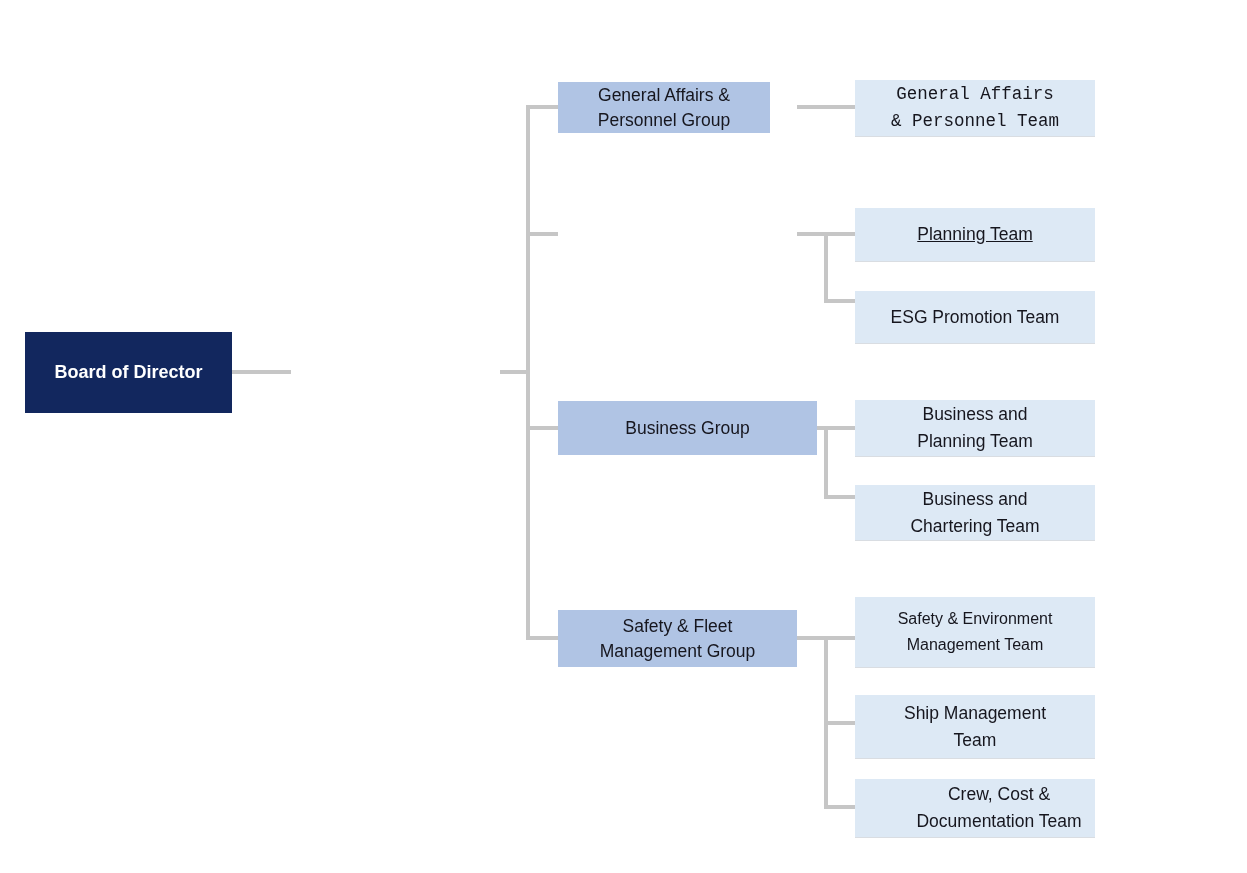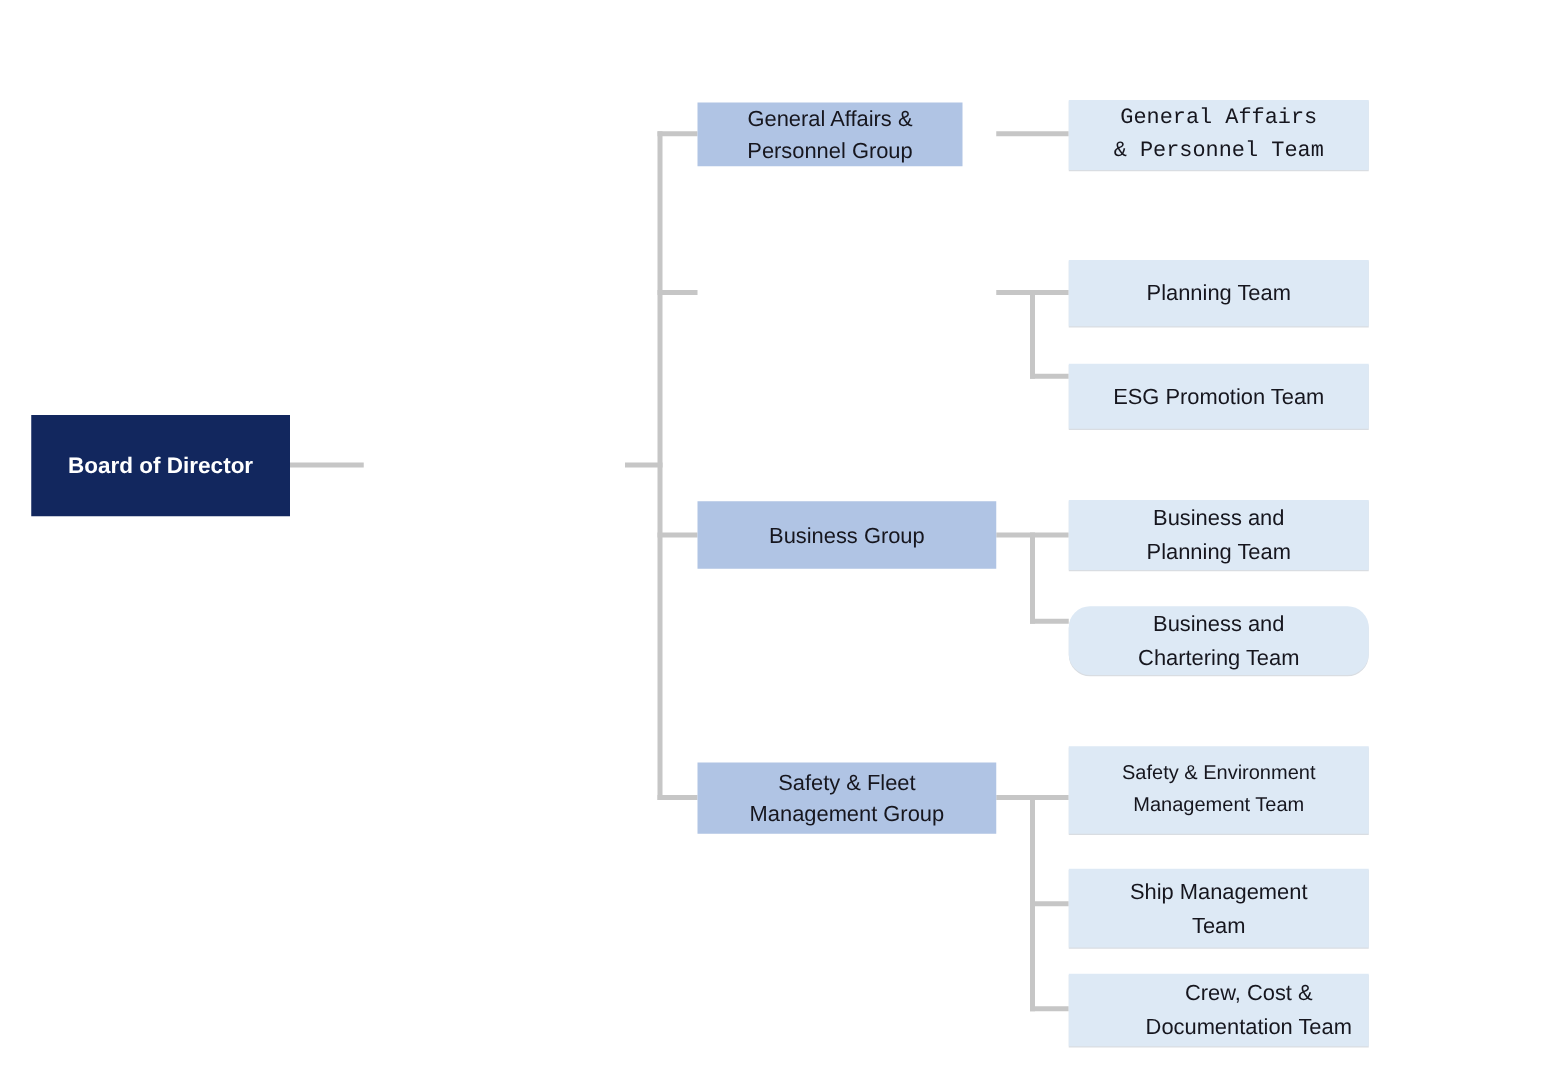--- a/index.html
+++ b/index.html
@@ -47,27 +47,27 @@
     line-height: 27px;
     box-shadow: 0 1px 0 #d9dde2;
   }
   .label { display: inline-block; }
 
   
   #board { left: 25px;  top: 332px; width: 207px; height: 81px; }
   #exec  { left: 291px; top: 331px; width: 209px; height: 83px; }
   #g1 { left: 558px; top: 82px;  width: 212px; height: 51px; }
   #g2 { left: 558px; top: 207px; width: 239px; height: 54px; }
-  #g3 { left: 558px; top: 401px; width: 239px; height: 54px; }
+  #g3 { left: 558px; top: 401px; width: 259px; height: 54px; }
   #g4 { left: 558px; top: 610px; width: 239px; height: 57px; }
   #t1 { left: 855px; top: 80px;  width: 240px; height: 56px; font-family: Liberation Mono, monospace; }
-  #t2 { left: 855px; top: 208px; width: 240px; height: 53px; }
+  #t2 { left: 855px; top: 208px; width: 240px; height: 53px; text-decoration: underline; }
   #t3 { left: 855px; top: 291px; width: 240px; height: 52px; }
   #t4 { left: 855px; top: 400px; width: 240px; height: 56px; }
-  #t5 { left: 855px; top: 485px; width: 240px; height: 55px; border-radius: 17px; }
+  #t5 { left: 855px; top: 485px; width: 240px; height: 55px; }
   #t6 { left: 855px; top: 597px; width: 240px; height: 70px; }
   #t7 { left: 855px; top: 695px; width: 240px; height: 63px; }
   #t8 { left: 855px; top: 779px; width: 240px; height: 58px; padding-left: 48px; }
 
   
   #board .label { white-space: nowrap; }
   #exec .label  { max-width: 120px; }
   #g1 .label { max-width: 175px; }
   #g4 .label { max-width: 185px; }
   #t1 .label { max-width: 175px; }

